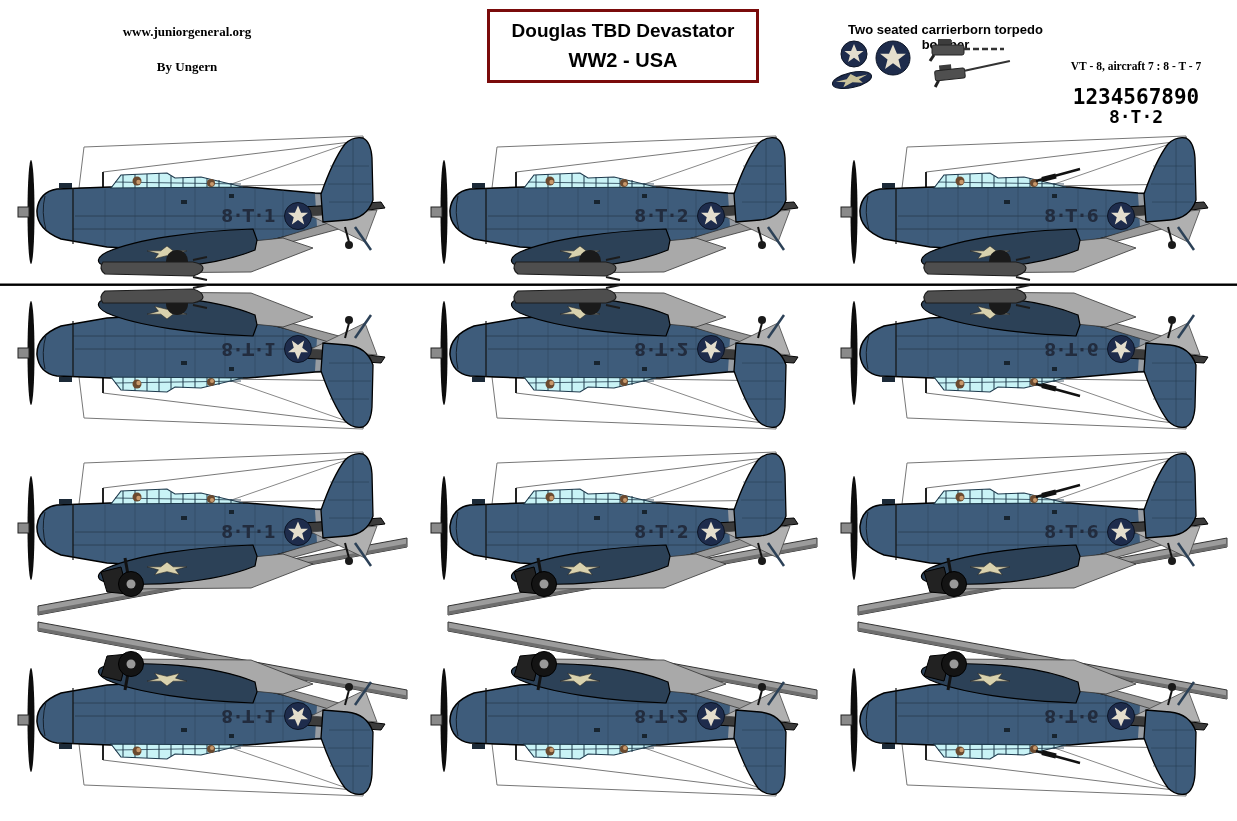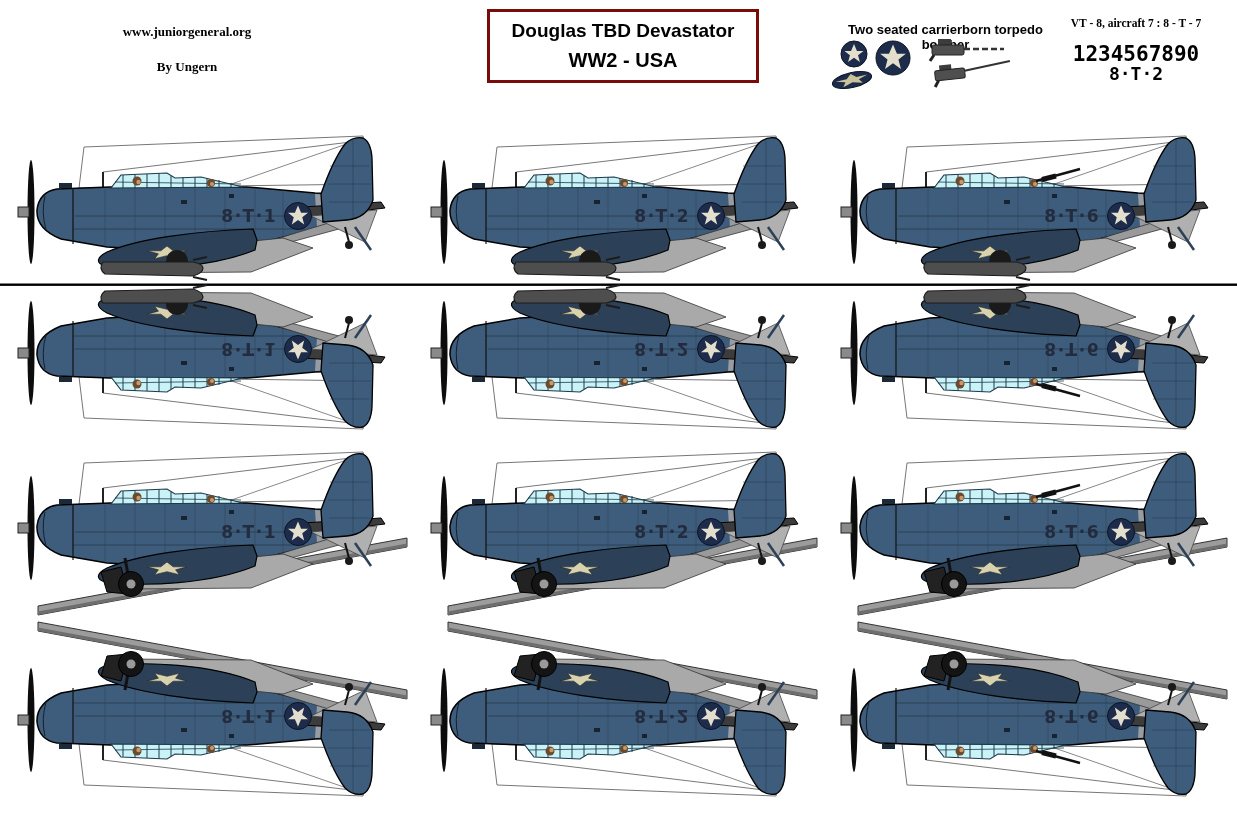--- a/index.html
+++ b/index.html
@@ -12,21 +12,21 @@
   .title-box{position:absolute;left:487px;top:9px;width:266px;height:68px;
              border:3px solid #7a0b0b;background:#fff;display:flex;flex-direction:column;
              align-items:center;justify-content:center;gap:7px;
              font-family:"Liberation Sans",sans-serif;font-weight:bold;color:#000;text-align:center;}
   .title-box .l1{font-size:19px;}
   .title-box .l2{font-size:20px;}
   .spec-text{position:absolute;left:823px;top:22px;width:245px;
              font-family:"Liberation Sans",sans-serif;font-weight:bold;font-size:13px;color:#000;text-align:center;}
   .icons{position:absolute;left:828px;top:33px;}
   .id-block{position:absolute;left:1058px;top:17px;width:156px;text-align:center;color:#000;}
-  .id-block .l1{font-weight:bold;font-size:11.5px;font-family:"Liberation Serif",serif;}
+  .id-block .l1{font-weight:bold;font-size:11.5px;font-family:"Liberation Serif",serif;margin-top:43px;}
   .id-block .digits{font-family:"DejaVu Sans Mono",monospace;font-weight:600;font-size:21px;
                     letter-spacing:0px;margin-top:15px;line-height:1.0;}
   .id-block .code{font-family:"DejaVu Sans Mono",monospace;font-weight:600;font-size:18px;line-height:1.05;}
   
   .canvas{position:absolute;left:0;top:0;}
   .plane-label{font-family:"DejaVu Sans",sans-serif;font-weight:bold;font-size:17px;
                fill:#222c3e;letter-spacing:1.5px;}
 </style>
 </head>
 <body>

